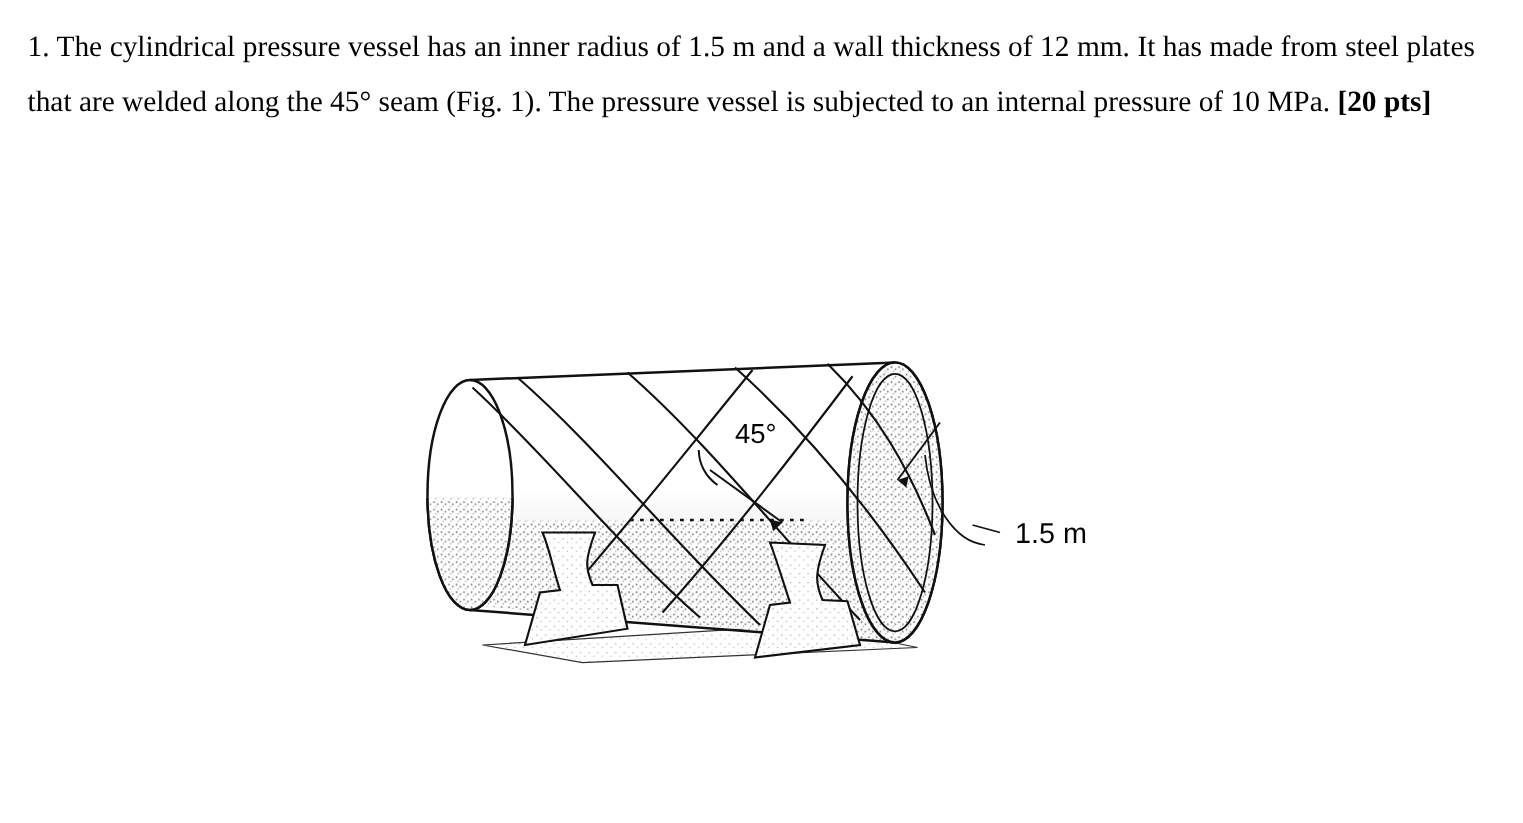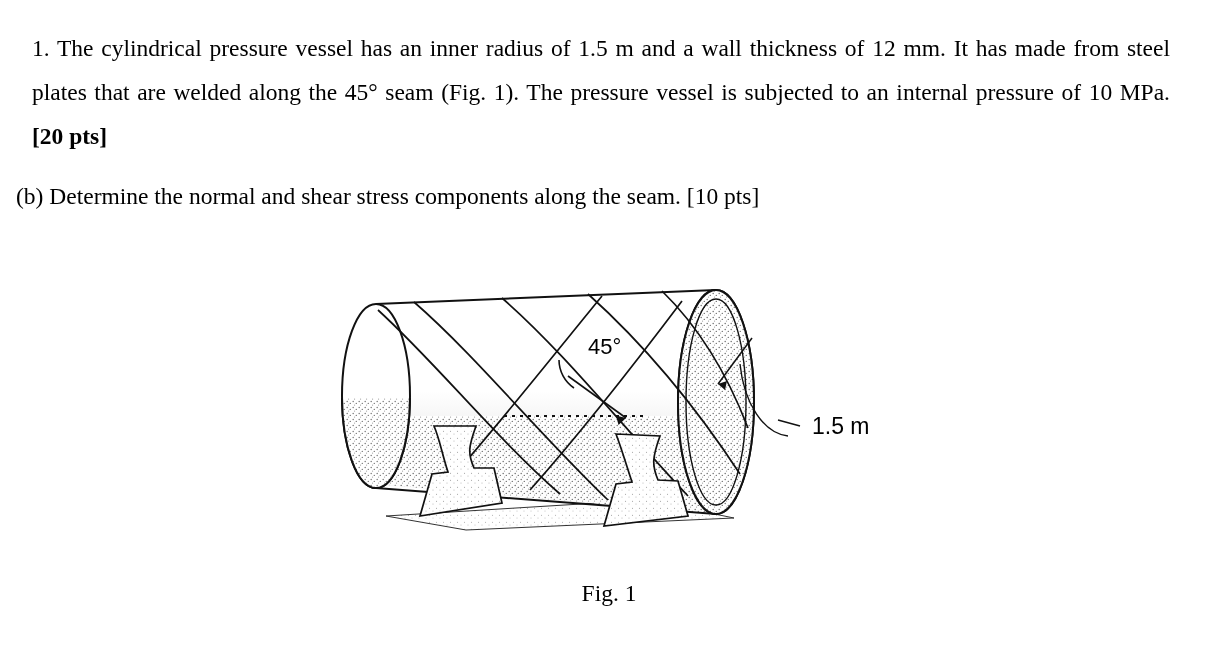--- a/index.html
+++ b/index.html
@@ -23,21 +23,21 @@
     position: absolute;
     left: 16px;
     top: 10px;
     width: 1170px;
     font-size: 23.5px;
     line-height: 44px;
   }
   .para {
     text-align: justify;
     text-align-last: left;
-    margin: 16px;
+    margin: 6px;
   }
   .para-sub {
     text-align: left;
     margin: 0;
   }
   .bold {
     font-weight: bold;
   }
   .figure-wrap {
     position: absolute;
@@ -65,21 +65,20 @@
     fill: #000000;
   }
 </style>
 </head>
 <body>
 
 <div class="page">
 
   <div class="problem-text">
     <p class="para"><span>1. The cylindrical pressure vessel has an inner radius of 1.5 m and a wall thickness of 12 mm. It has made from steel plates that are welded along the 45° seam (Fig. 1). The pressure vessel is subjected to an internal pressure of 10 MPa.</span> <span class="bold">[20 pts]</span></p>
-    <p class="para-sub">(b) Determine the normal and shear stress components along the seam. [10 pts]</p>
   </div>
 
   <div class="figure-wrap">
     <svg width="640" height="290" viewBox="0 0 640 290">
       <defs>
         <pattern id="stipple" width="6" height="6" patternUnits="userSpaceOnUse">
           <rect width="6" height="6" fill="#ffffff"></rect>
           <circle cx="1.2" cy="1.6" r="0.75" fill="#6a6a6a"></circle>
           <circle cx="4.3" cy="3.4" r="0.7" fill="#6a6a6a"></circle>
           <circle cx="2.6" cy="5.1" r="0.55" fill="#8a8a8a"></circle>
@@ -159,14 +158,13 @@
 
       <g>
         <path d="M 118,158 L 160,158 C 152,180 152,186 158,200 L 178,200 L 186,235 L 104,248 L 116,206 L 132,204 C 126,186 124,172 118,158 Z" fill="url(#stipple-light)" stroke="#111111" stroke-width="1.7"></path>
       </g>
       <g>
         <path d="M 300,166 L 344,168 C 336,190 336,198 342,212 L 362,213 L 372,248 L 288,258 L 300,216 L 316,214 C 310,196 306,182 300,166 Z" fill="url(#stipple-light)" stroke="#111111" stroke-width="1.7"></path>
       </g>
     </svg>
   </div>
 
-  <div class="figure-caption">Fig. 1</div>
 </div>
 
 </body></html>

